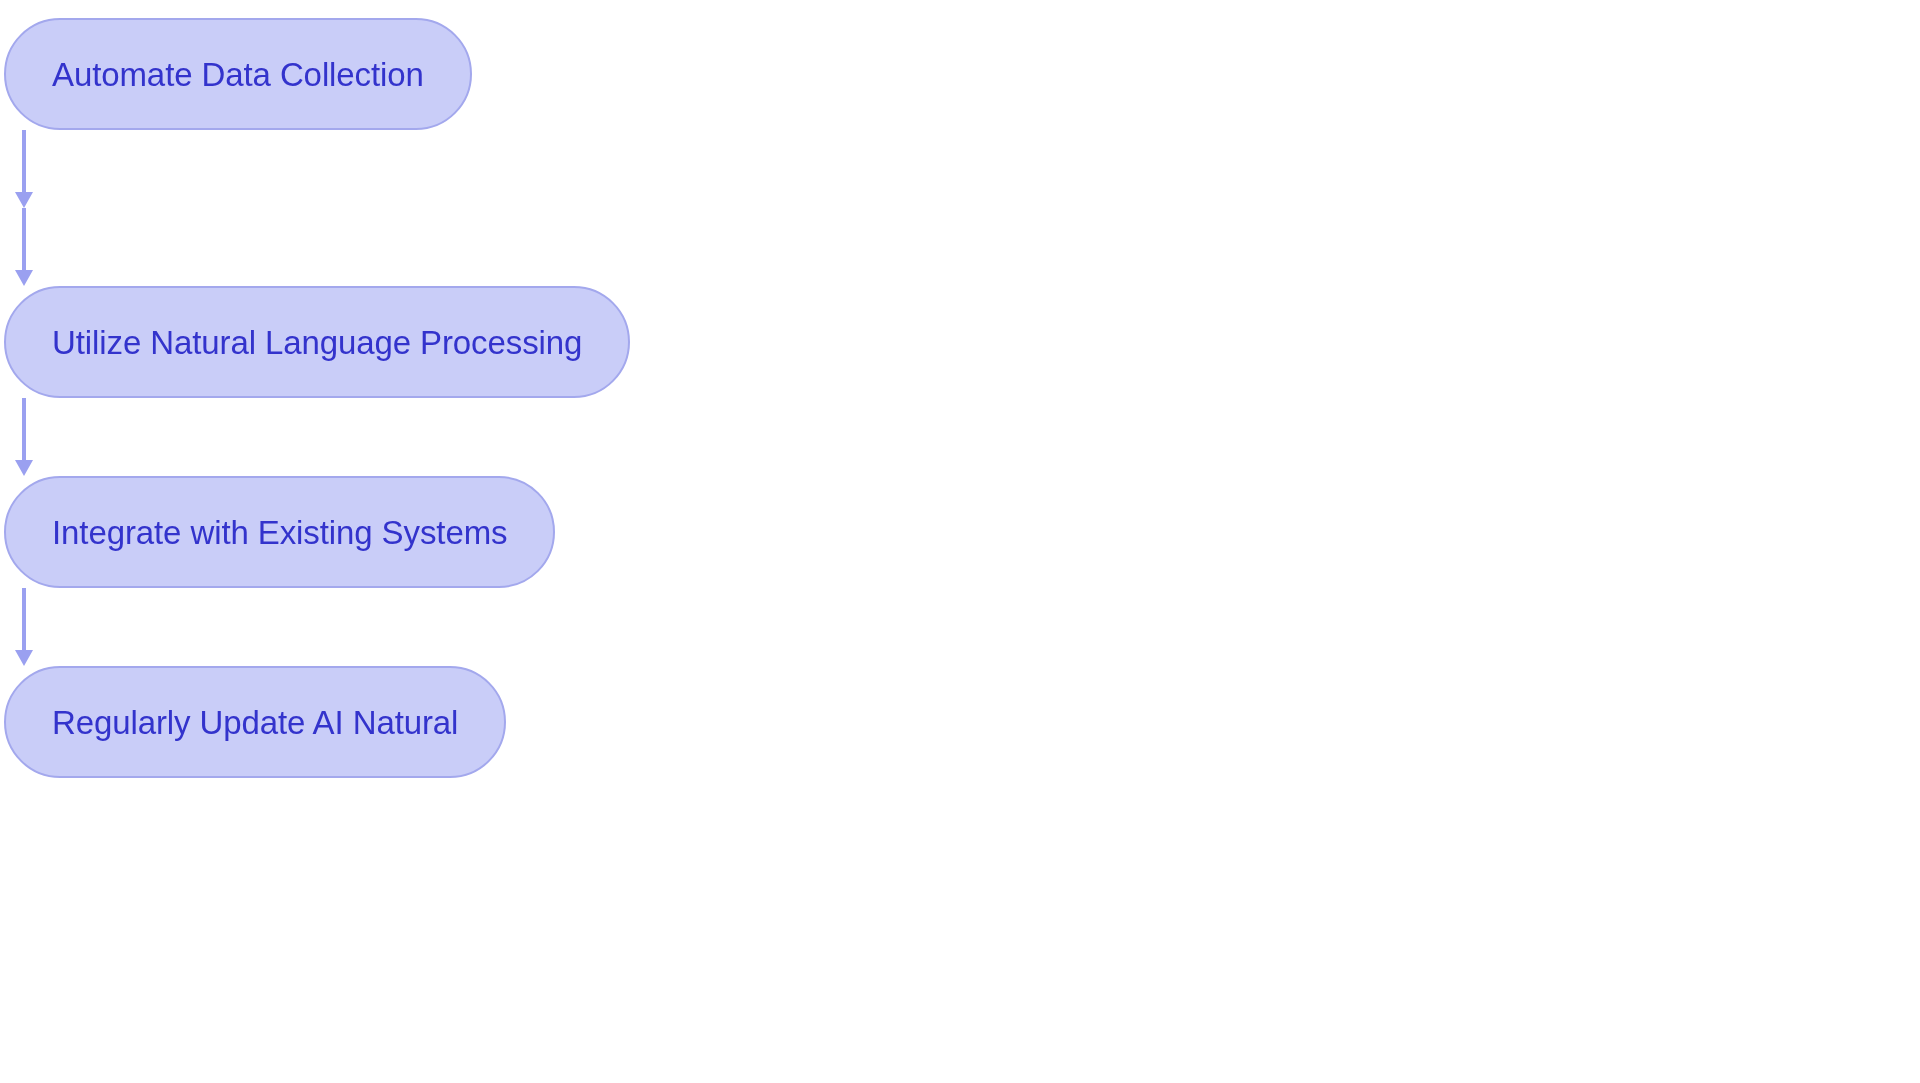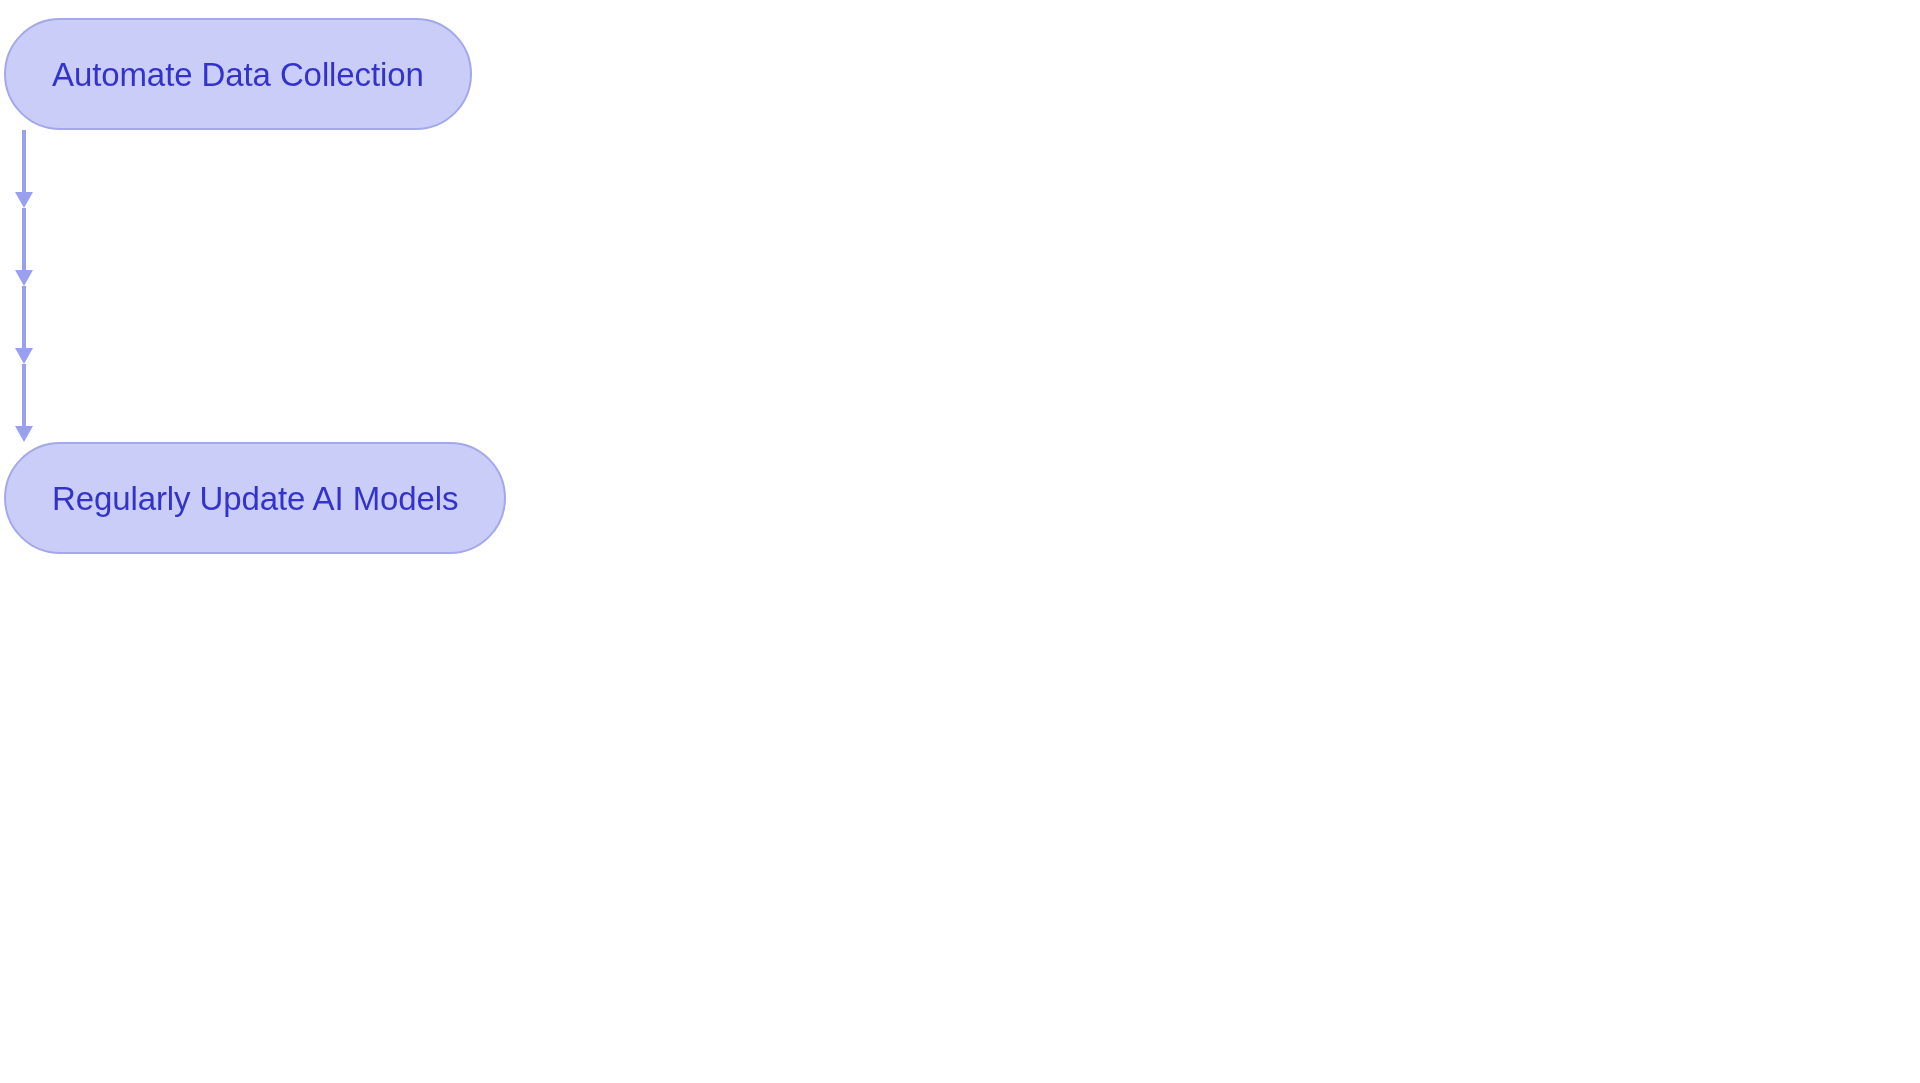--- a/index.html
+++ b/index.html
@@ -93,34 +93,40 @@
     </div>
 
 
     <div class="connector">
       <svg viewBox="0 0 40 78" xmlns="http://www.w3.org/2000/svg" aria-hidden="true">
         <line x1="20" y1="0" x2="20" y2="64" stroke="#9aa0f0" stroke-width="4"></line>
         <polygon points="11,62 29,62 20,78" fill="#9aa0f0"></polygon>
       </svg>
     </div>
 
+    <div class="node" id="node-3">
+      <span class="node-label">Utilize Natural Language Processing</span>
+    </div>
 
     <div class="connector">
       <svg viewBox="0 0 40 78" xmlns="http://www.w3.org/2000/svg" aria-hidden="true">
         <line x1="20" y1="0" x2="20" y2="64" stroke="#9aa0f0" stroke-width="4"></line>
         <polygon points="11,62 29,62 20,78" fill="#9aa0f0"></polygon>
       </svg>
     </div>
 
+    <div class="node" id="node-4">
+      <span class="node-label">Integrate with Existing Systems</span>
+    </div>
 
     <div class="connector">
       <svg viewBox="0 0 40 78" xmlns="http://www.w3.org/2000/svg" aria-hidden="true">
         <line x1="20" y1="0" x2="20" y2="64" stroke="#9aa0f0" stroke-width="4"></line>
         <polygon points="11,62 29,62 20,78" fill="#9aa0f0"></polygon>
       </svg>
     </div>
 
     <div class="node" id="node-5">
-      <span class="node-label">Regularly Update AI Models</span>
+      <span class="node-label">Regularly Update AI Natural</span>
     </div>
 
   </div>
 </div>
 
 </body></html>

